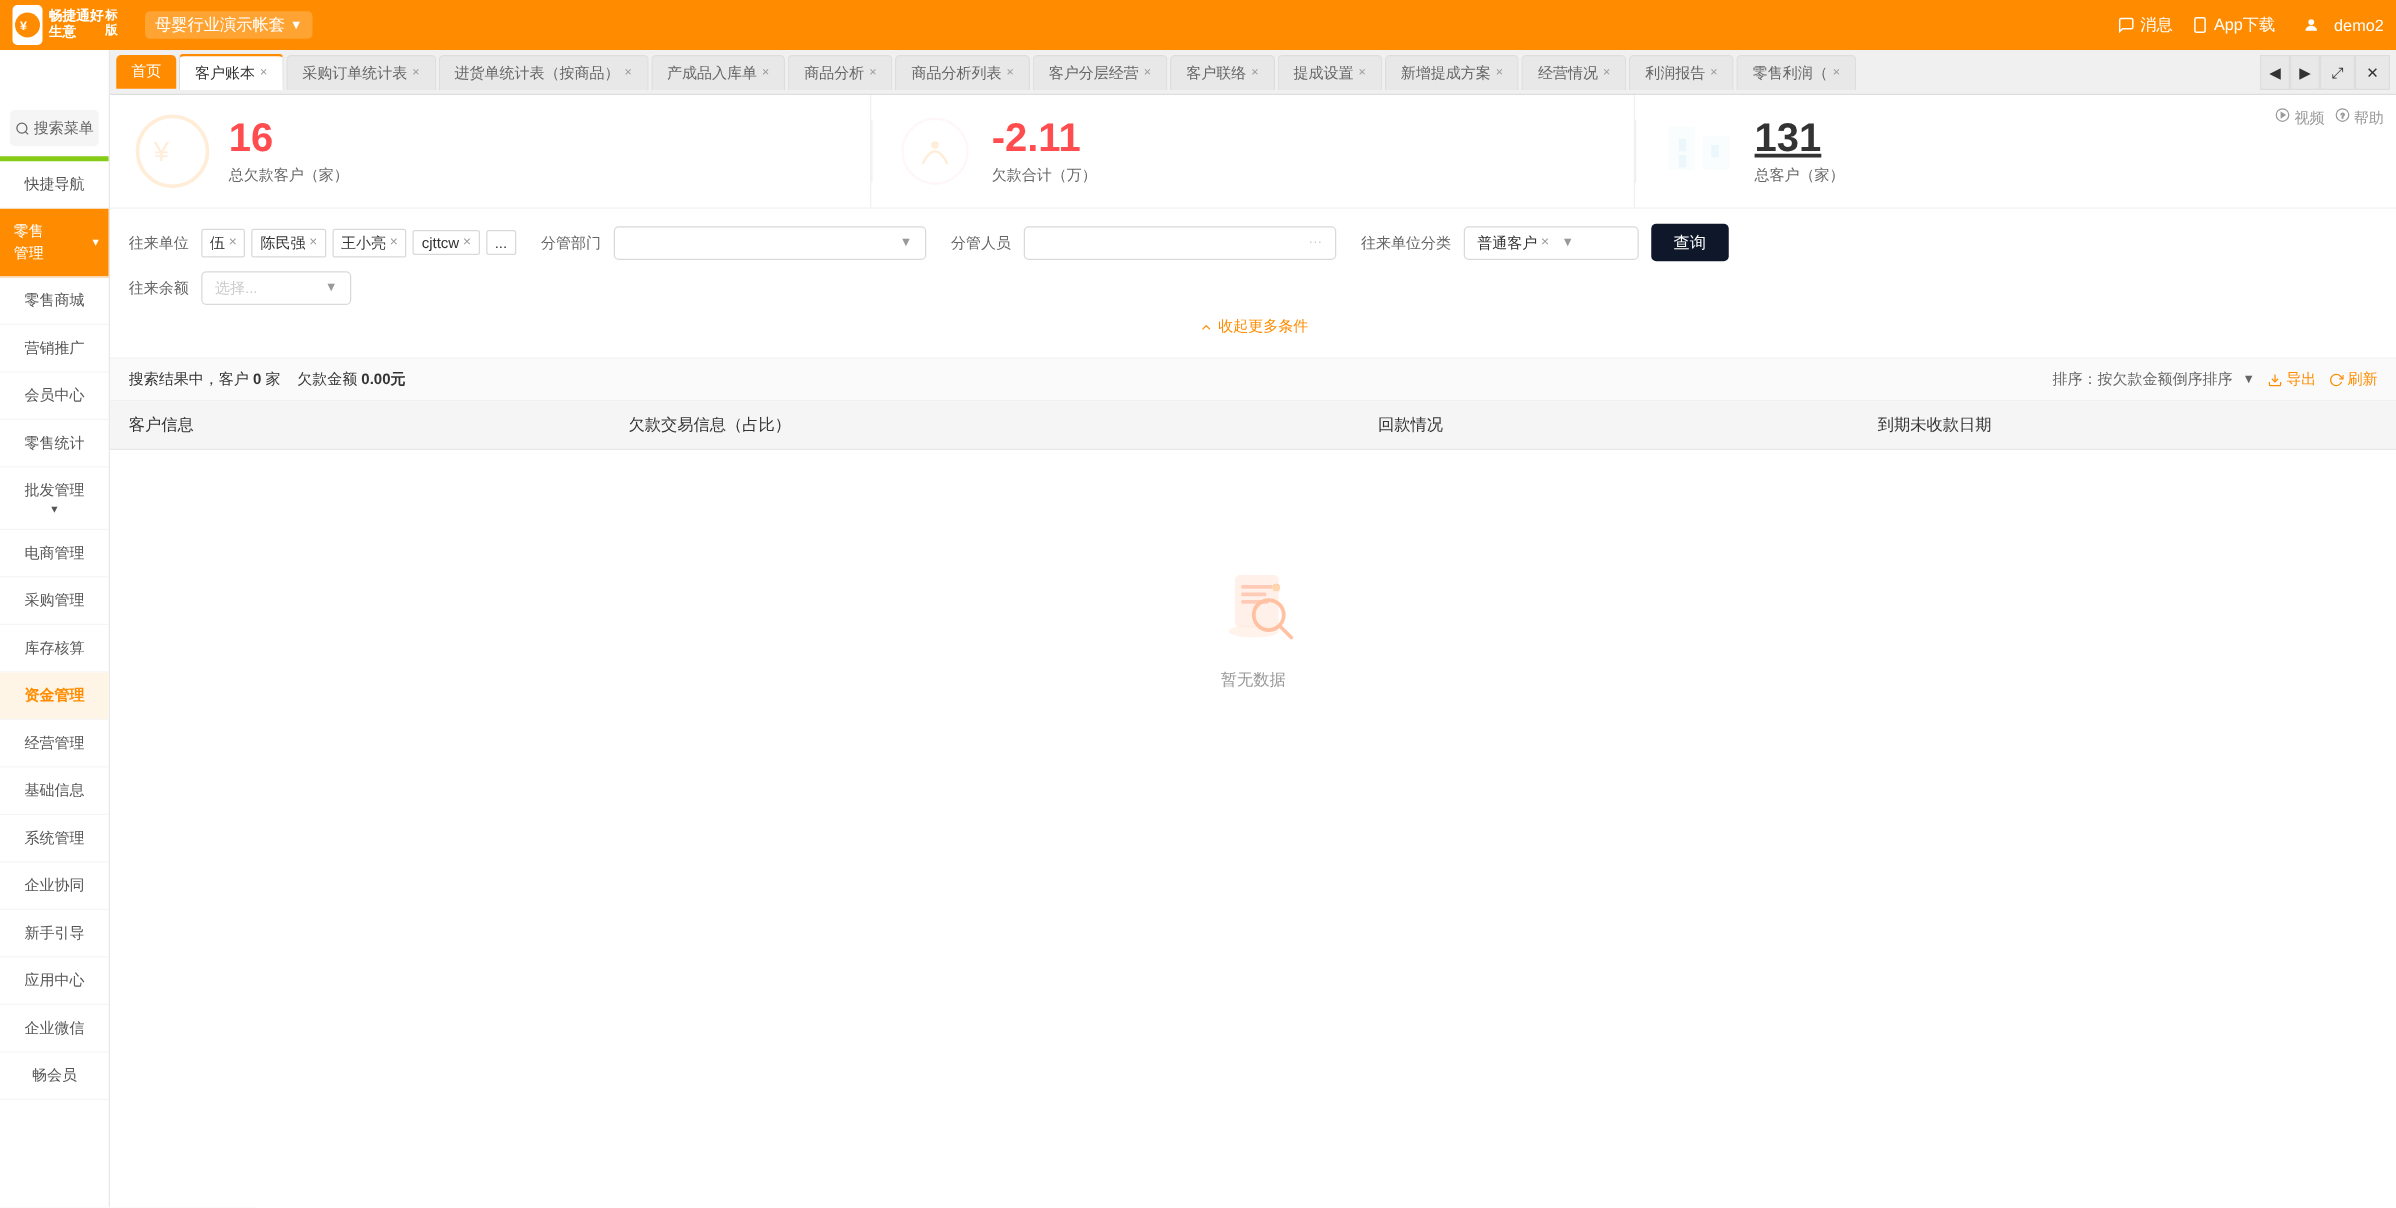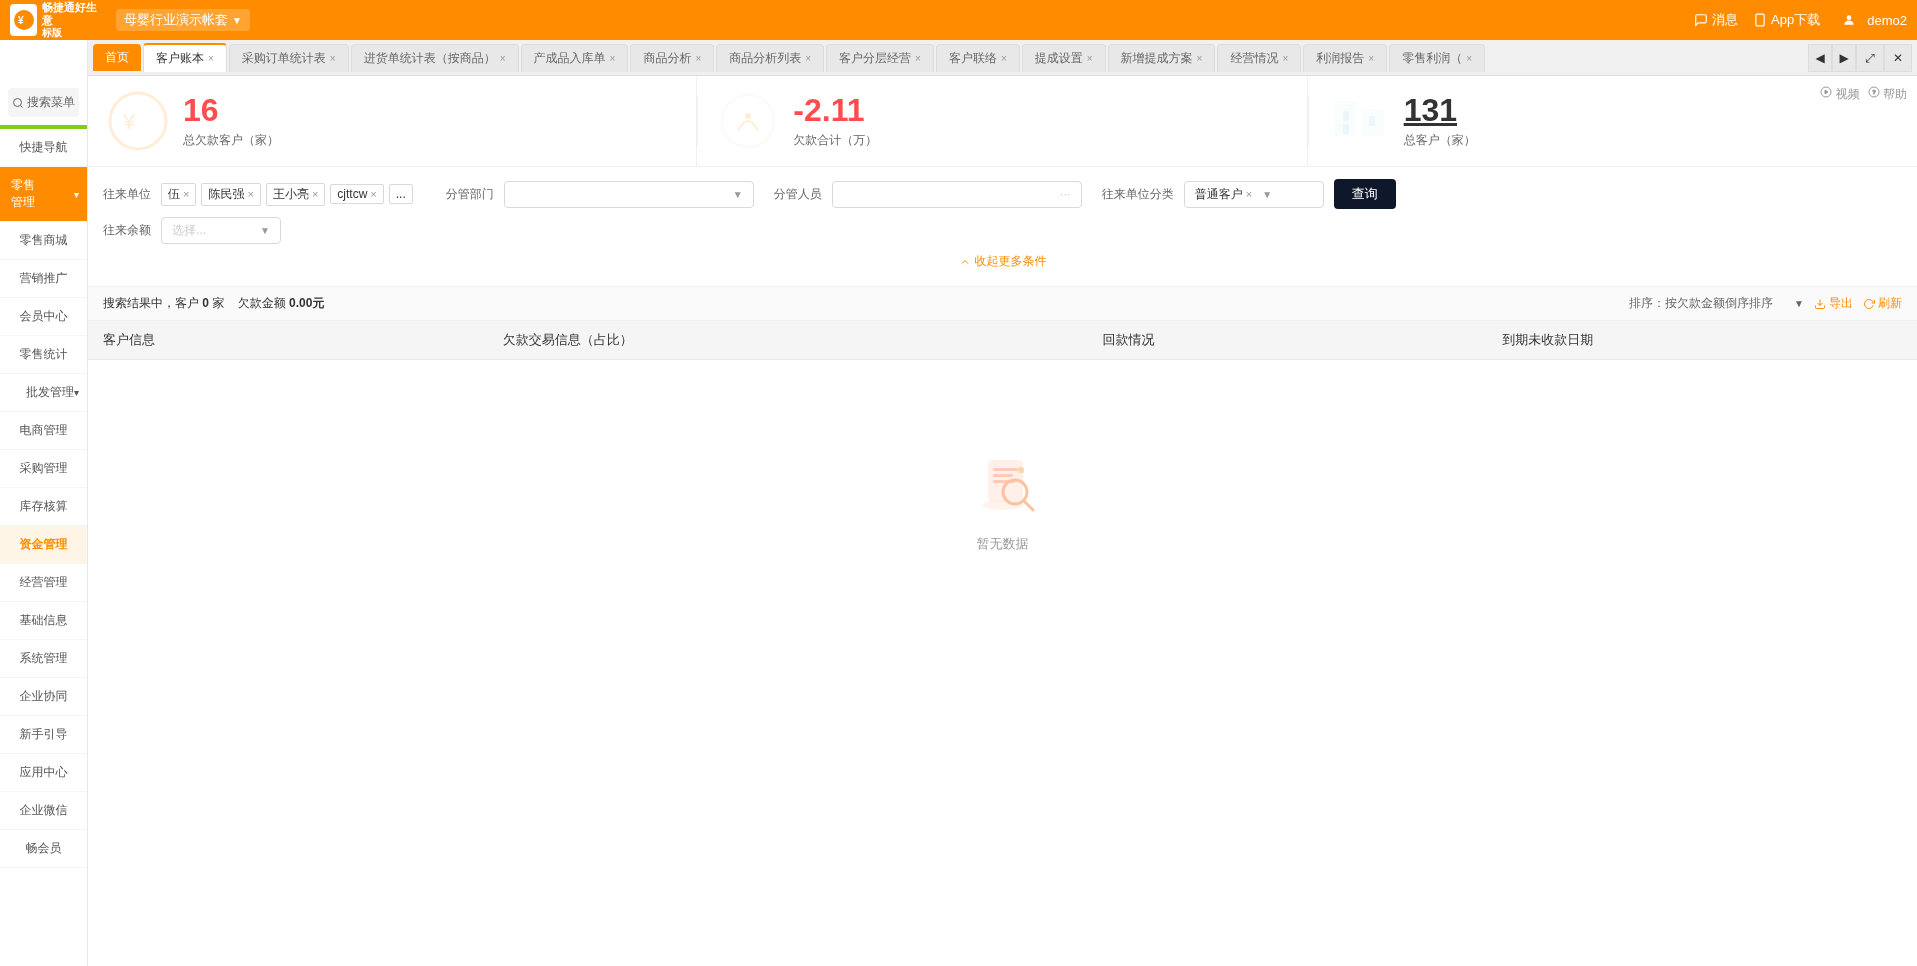--- a/index.html
+++ b/index.html
@@ -5,21 +5,21 @@
     * { margin: 0; padding: 0; box-sizing: border-box; }
     body { font-family: 'Microsoft YaHei', Arial, sans-serif; font-size: 13px; background: #f5f5f5; color: #333; overflow: hidden; }
 
     
     .app-wrapper { display: flex; flex-direction: column; height: 966px; width: 1917px; }
     .top-bar { height: 40px; background: #ff8c00; display: flex; align-items: center; justify-content: space-between; padding: 0 10px; flex-shrink: 0; }
     .top-bar-left { display: flex; align-items: center; gap: 8px; }
     .logo-area { display: flex; align-items: center; gap: 5px; color: white; font-size: 13px; font-weight: bold; width: 88px; }
     .logo-icon { width: 32px; height: 32px; background: #fff; border-radius: 4px; display: flex; align-items: center; justify-content: center; }
     .logo-icon svg { width: 24px; height: 24px; }
-    .logo-text { display: flex; flex-direction: column; line-height: 1.2; }
+    .logo-text { display: flex; flex-direction: row; line-height: 1.2; }
     .logo-text span:first-child { font-size: 11px; }
     .logo-text span:last-child { font-size: 10px; }
     .store-selector { display: flex; align-items: center; gap: 4px; background: rgba(255,255,255,0.2); border-radius: 4px; padding: 2px 8px; color: white; font-size: 13px; cursor: pointer; margin-left: 10px; }
     .top-bar-right { display: flex; align-items: center; gap: 15px; color: white; font-size: 13px; }
     .top-bar-right .btn { display: flex; align-items: center; gap: 4px; cursor: pointer; }
 
     
     .main-layout { display: flex; flex: 1; overflow: hidden; }
 
     
@@ -69,21 +69,21 @@
     .filter-select { display: flex; align-items: center; gap: 5px; border: 1px solid #d9d9d9; border-radius: 4px; padding: 4px 10px; min-width: 150px; background: #fff; cursor: pointer; font-size: 12px; }
     .filter-select .arrow { margin-left: auto; color: #999; font-size: 10px; }
     .filter-select-wide { min-width: 250px; }
     .collapse-btn { display: flex; align-items: center; gap: 4px; color: #ff8c00; font-size: 12px; cursor: pointer; margin: 0 auto; padding: 4px 10px; }
 
     
     .results-bar { display: flex; align-items: center; justify-content: space-between; padding: 8px 15px; background: #fafafa; border-bottom: 1px solid #f0f0f0; }
     .results-info { font-size: 12px; color: #666; }
     .results-info span { color: #333; }
     .results-actions { display: flex; align-items: center; gap: 10px; font-size: 12px; color: #666; }
-    .results-actions .sort-select { display: flex; align-items: center; gap: 21px; cursor: pointer; }
+    .results-actions .sort-select { display: flex; align-items: center; gap: 8px; cursor: pointer; }
     .action-btn { display: flex; align-items: center; gap: 3px; cursor: pointer; color: #666; }
 
     
     .table-header { display: grid; grid-template-columns: 2fr 3fr 2fr 2fr; padding: 10px 15px; background: #f5f5f5; border-bottom: 1px solid #e8e8e8; }
     .table-header-cell { font-size: 13px; color: #333; font-weight: normal; }
     .table-body { min-height: 400px; position: relative; }
 
     
     .empty-state { display: flex; flex-direction: column; align-items: center; justify-content: center; padding: 80px 0; }
     .empty-icon { width: 80px; height: 80px; margin-bottom: 15px; opacity: 0.6; }
@@ -174,21 +174,21 @@
       </div>
       <div class="sidebar-nav-item">
         <span>营销推广</span>
       </div>
       <div class="sidebar-nav-item">
         <span>会员中心</span>
       </div>
       <div class="sidebar-nav-item">
         <span>零售统计</span>
       </div>
-      <div class="sidebar-nav-item" style="display:flex;align-items:center;justify-content:flex-end;padding:10px 8px;">
+      <div class="sidebar-nav-item" style="display:flex;align-items:center;justify-content:center;padding:10px 8px;flex-direction:column;">
         <span>批发管理</span>
         <span style="font-size:10px;">▾</span>
       </div>
       <div class="sidebar-nav-item">
         <span>电商管理</span>
       </div>
       <div class="sidebar-nav-item">
         <span>采购管理</span>
       </div>
       <div class="sidebar-nav-item">
@@ -373,21 +373,21 @@
               </div>
               <div class="filter-tag">
                 <span>cjttcw</span>
                 <span class="remove">×</span>
               </div>
               <div class="filter-tag">
                 <span>...</span>
               </div>
             </div>
 
-            <span class="filter-label" style="margin-left:23px;">分管部门</span>
+            <span class="filter-label" style="margin-left:10px;">分管部门</span>
             <div class="filter-select filter-select-wide">
               <span style="color:#ccc;">　</span>
               <span class="arrow">▼</span>
             </div>
 
             <span class="filter-label" style="margin-left:10px;">分管人员</span>
             <div class="filter-select filter-select-wide">
               <span style="color:#ccc;">　</span>
               <span style="color:#ccc;margin-left:auto;font-size:11px;">···</span>
             </div>

